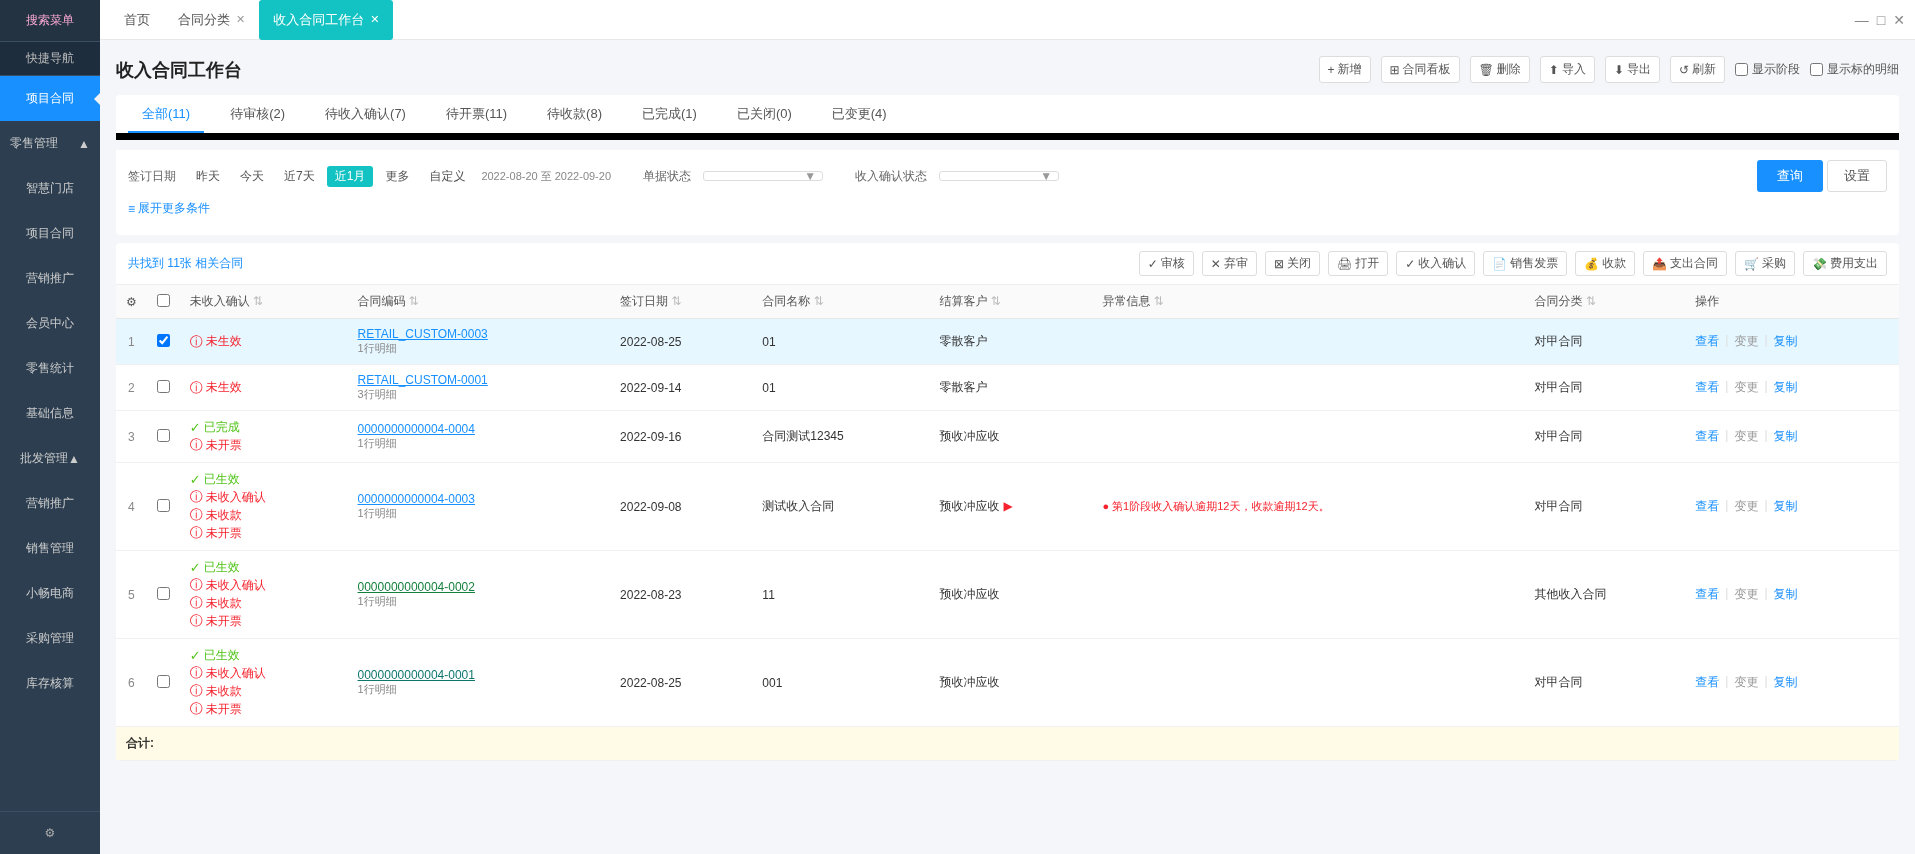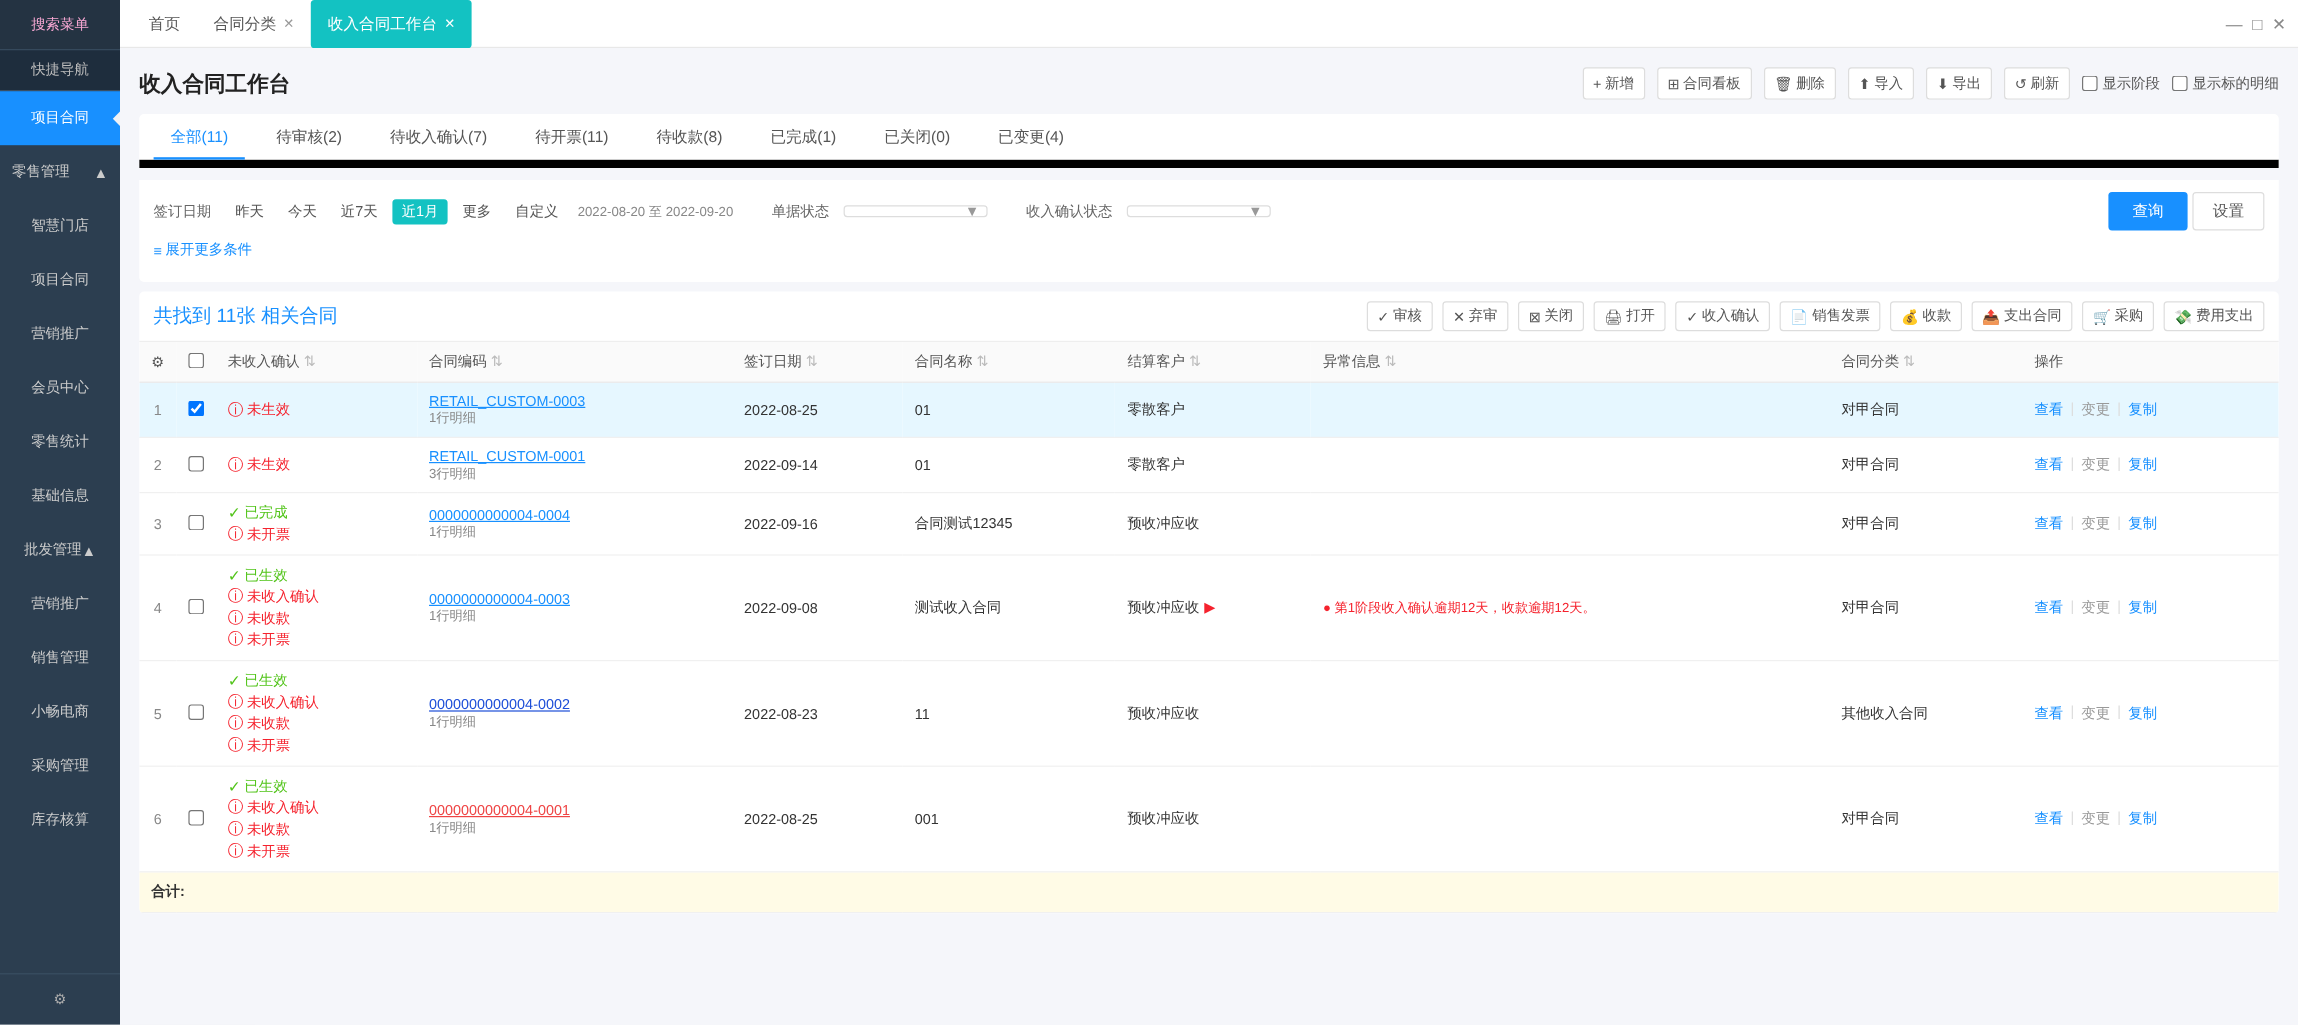--- a/index.html
+++ b/index.html
@@ -52,21 +52,21 @@
     .date-range { font-size: 11px; color: #888; margin-left: 4px; }
     .filter-select { display: flex; align-items: center; gap: 4px; }
     .select-box { border: 1px solid #ddd; border-radius: 3px; padding: 4px 24px 4px 8px; font-size: 12px; color: #333; cursor: pointer; background: #fff; position: relative; min-width: 120px; }
     .filter-expand { color: #1890ff; cursor: pointer; font-size: 12px; display: flex; align-items: center; gap: 3px; }
     .query-btn { background: #1890ff; color: #fff; border: none; border-radius: 3px; padding: 6px 20px; font-size: 13px; cursor: pointer; }
     .set-btn { background: #fff; color: #555; border: 1px solid #ddd; border-radius: 3px; padding: 6px 16px; font-size: 13px; cursor: pointer; }
 
     
     .table-area { background: #fff; border-radius: 4px; flex: 1; overflow: hidden; display: flex; flex-direction: column; }
     .table-toolbar { display: flex; align-items: center; justify-content: space-between; padding: 8px 12px; border-bottom: 1px solid #eee; flex-shrink: 0; }
-    .table-info { font-size: 16px; color: #555; }
+    .table-info { font-size: 12px; color: #555; }
     .table-info span { color: #1890ff; }
     .table-actions { display: flex; gap: 8px; align-items: center; }
     .tbl-btn { display: flex; align-items: center; gap: 3px; font-size: 12px; cursor: pointer; color: #555; padding: 3px 8px; border: 1px solid #ddd; border-radius: 3px; background: #fff; white-space: nowrap; }
 
     
     .data-table { width: 100%; border-collapse: collapse; font-size: 12px; }
     .data-table th { background: #fafafa; border-bottom: 1px solid #e8e8e8; padding: 8px 10px; text-align: left; font-weight: 500; color: #555; white-space: nowrap; }
     .data-table td { border-bottom: 1px solid #f0f0f0; padding: 8px 10px; color: #333; vertical-align: middle; }
     .data-table tr.selected td { background: #e6f7ff; }
     .data-table .row-num { color: #888; text-align: center; }
@@ -421,21 +421,21 @@
               </tr>
               <tr>
                 <td class="row-num">5</td>
                 <td style="text-align: center;"><input type="checkbox" style=""></td>
                 <td>
                   <div style="color: rgb(82, 196, 26); display: flex; align-items: center; gap: 3px;"><span style="color:#52c41a;font-size:13px;">✓</span>已生效</div>
                   <div style="color: rgb(245, 34, 45); display: flex; align-items: center; gap: 3px;"><span style="color:#f5222d;font-size:13px;">ⓘ</span>未收入确认</div>
                   <div style="color: rgb(245, 34, 45); display: flex; align-items: center; gap: 3px;"><span style="color:#f5222d;font-size:13px;">ⓘ</span>未收款</div>
                   <div style="color: rgb(245, 34, 45); display: flex; align-items: center; gap: 3px;"><span style="color:#f5222d;font-size:13px;">ⓘ</span>未开票</div>
                 </td>
-                <td><a href="#" style="color: #1d4ed8; font-size: 12px;">0000000000004-0002</a><div style="color: rgb(136, 136, 136); font-size: 11px;">1行明细</div></td>
+                <td><a href="#" style="color: #15803d; font-size: 12px;">0000000000004-0002</a><div style="color: rgb(136, 136, 136); font-size: 11px;">1行明细</div></td>
                 <td>2022-08-23</td>
                 <td>11</td>
                 <td>预收冲应收</td>
                 <td></td>
                 <td>其他收入合同</td>
                 <td>
                   <div class="action-links">
                     <span>查看</span>
                     <span style="color: rgb(221, 221, 221);">|</span>
                     <span style="color: rgb(153, 153, 153);">变更</span>
@@ -446,21 +446,21 @@
               </tr>
               <tr>
                 <td class="row-num">6</td>
                 <td style="text-align: center;"><input type="checkbox" style=""></td>
                 <td>
                   <div style="color: rgb(82, 196, 26); display: flex; align-items: center; gap: 3px;"><span style="color:#52c41a;font-size:13px;">✓</span>已生效</div>
                   <div style="color: rgb(245, 34, 45); display: flex; align-items: center; gap: 3px;"><span style="color:#f5222d;font-size:13px;">ⓘ</span>未收入确认</div>
                   <div style="color: rgb(245, 34, 45); display: flex; align-items: center; gap: 3px;"><span style="color:#f5222d;font-size:13px;">ⓘ</span>未收款</div>
                   <div style="color: rgb(245, 34, 45); display: flex; align-items: center; gap: 3px;"><span style="color:#f5222d;font-size:13px;">ⓘ</span>未开票</div>
                 </td>
-                <td><a href="#" style="color: #ef4444; font-size: 12px;">0000000000004-0001</a><div style="color: rgb(136, 136, 136); font-size: 11px;">1行明细</div></td>
+                <td><a href="#" style="color: #0f766e; font-size: 12px;">0000000000004-0001</a><div style="color: rgb(136, 136, 136); font-size: 11px;">1行明细</div></td>
                 <td>2022-08-25</td>
                 <td>001</td>
                 <td>预收冲应收</td>
                 <td></td>
                 <td>对甲合同</td>
                 <td>
                   <div class="action-links">
                     <span>查看</span>
                     <span style="color: rgb(221, 221, 221);">|</span>
                     <span style="color: rgb(153, 153, 153);">变更</span>

